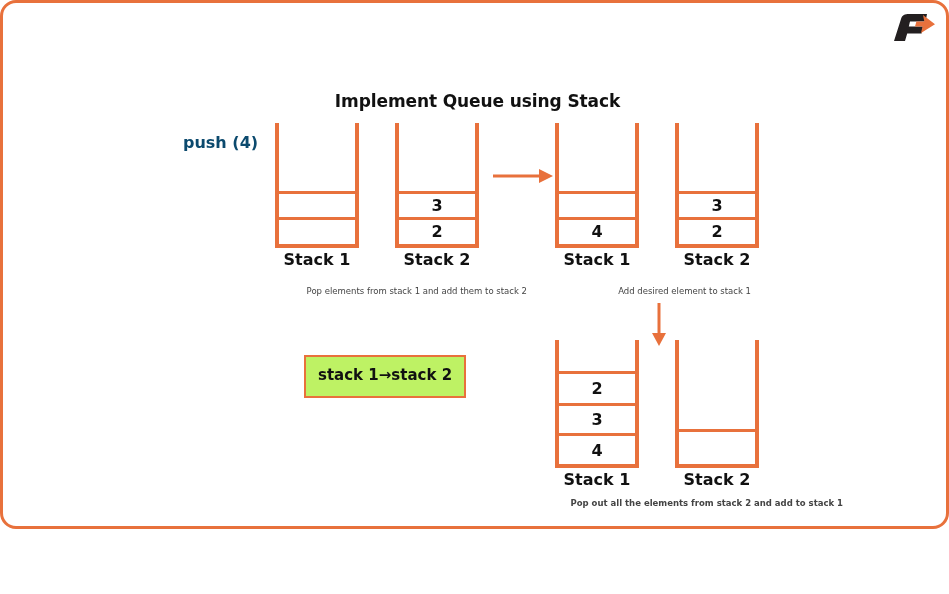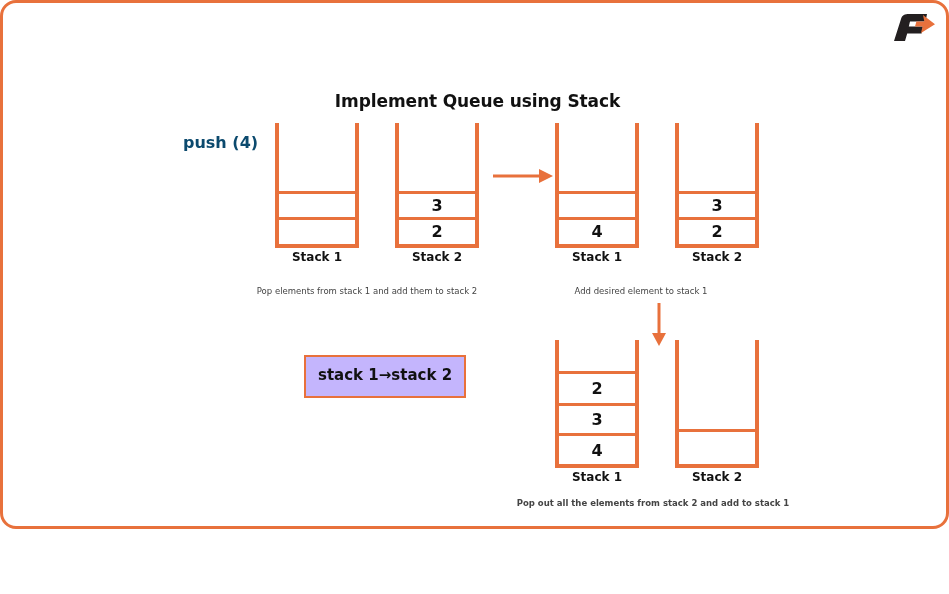--- a/index.html
+++ b/index.html
@@ -80,49 +80,49 @@
     font-size: 16px;
     font-weight: bold;
     color: #111111;
     background: #ffffff;
   }
   .cell.blank {
     color: transparent;
   }
   .stack-caption {
     text-align: center;
-    font-size: 12px;
+    font-size: 16px;
     font-weight: bold;
     color: #111111;
     margin-top: 2px;
     white-space: nowrap;
   }
 
   
   .step-caption {
     position: absolute;
     font-size: 8.5px;
     color: #444444;
-    text-align: center;
+    text-align: right;
     white-space: nowrap;
   }
 
   
   .arrow {
     position: absolute;
   }
 
   
   .legend-box {
     position: absolute;
     left: 301px;
     top: 352px;
     box-sizing: border-box;
     border: 2px solid #e8713c;
-    background: #c4b5fd;
+    background: #bef264;
     padding: 8px 12px 9px 12px;
   }
   .legend-line {
     font-size: 15px;
     font-weight: bold;
     color: #111111;
     line-height: 1.45;
     white-space: nowrap;
   }
 </style>

